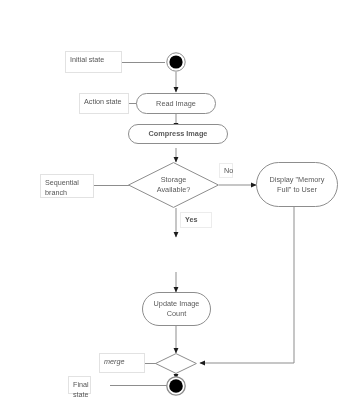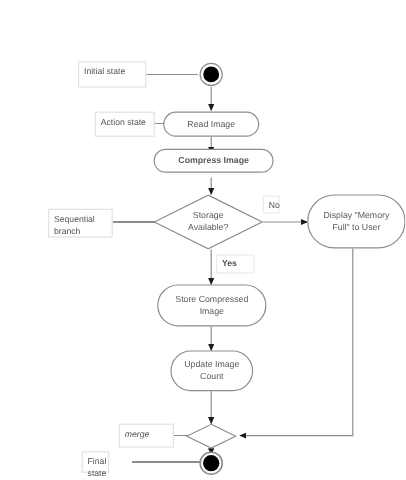--- a/index.html
+++ b/index.html
@@ -161,22 +161,20 @@
     </svg>
   </div>
 
   <div class="action" style="left:136px; top:93px; width:80px; height:21px;">Read Image</div>
 
   <div class="action" style="left:128px; top:124px; width:100px; height:20px;font-weight:bold;">Compress Image</div>
 
   <div class="action" style="left:256px; top:162px; width:82px; height:45px;">Display "Memory
 Full" to User</div>
 
-  <div class="action" style="left:131px; top:237px; width:91px; height:35px;">Store Compressed
-Image</div>
 
   <div class="action" style="left:142px; top:292px; width:69px; height:34px;">Update Image
 Count</div>
 
   <div class="diamond-wrap" style="left:128px; top:162px; width:91px; height:46px;">
     <svg width="91" height="46" viewBox="0 0 91 46" xmlns="http://www.w3.org/2000/svg">
       <polygon points="45.5,0.6 90.4,23 45.5,45.4 0.6,23" fill="#ffffff" stroke="#8d8d8d" stroke-width="1"></polygon>
     </svg>
     <div class="diamond-label" style="white-space:pre-line;">Storage
 Available?</div>

